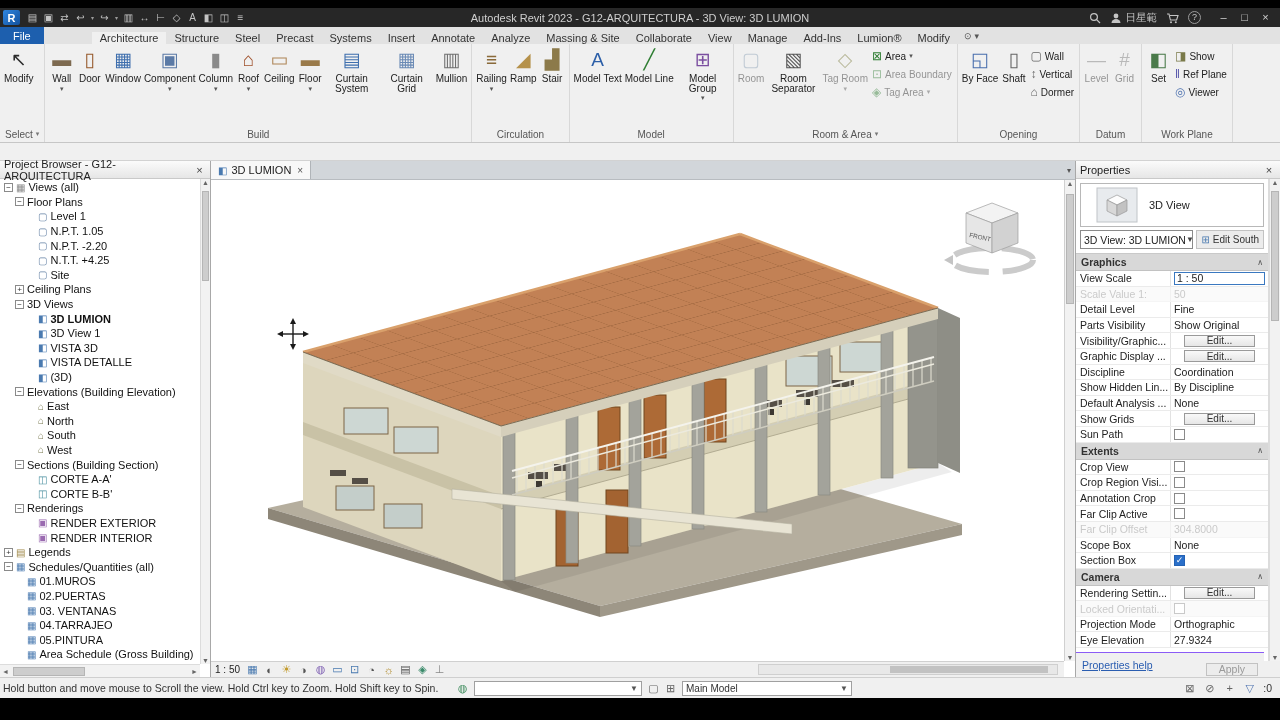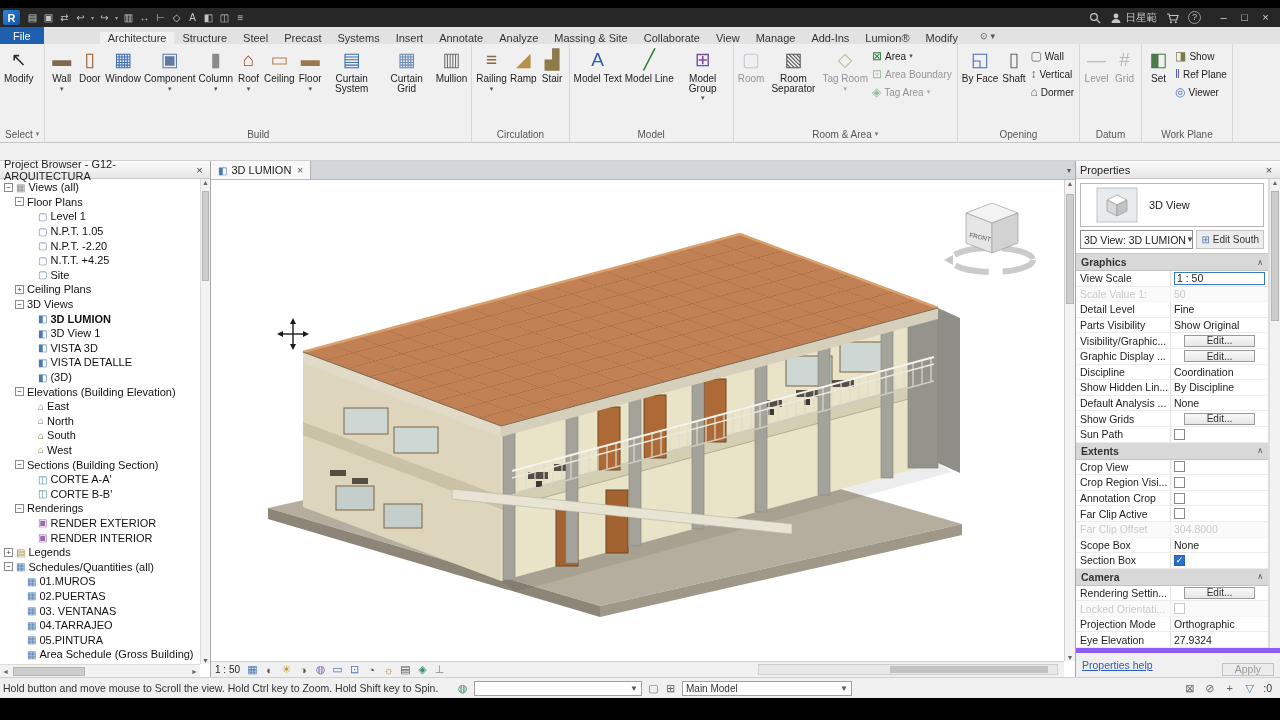--- a/index.html
+++ b/index.html
@@ -18,21 +18,21 @@
   .titletext{position:absolute;left:0;right:0;text-align:center;font-size:11px;color:#cfcfcf;pointer-events:none;}
   .tb-right{position:absolute;right:0;top:0;height:19px;display:flex;align-items:center;gap:9px;padding-right:5px;
             font-size:10.5px;color:#c4c4c4;z-index:2;}
   .tb-right svg{display:block;}
   .acct{display:flex;align-items:center;gap:4px;}
   .helpcirc{width:13px;height:13px;border:1px solid #9a9a9a;border-radius:50%;font-size:9px;line-height:11px;text-align:center;}
   .winbtns{display:flex;align-items:center;gap:2px;margin-left:4px;}
   .winbtn{width:19px;height:15px;font-size:11px;line-height:15px;text-align:center;color:#d4d4d4;}
 
   
-  .tabrow{position:absolute;top:19px;left:0;right:0;height:17px;background:#e2e2e2;display:flex;align-items:stretch;gap:8px;}
+  .tabrow{position:absolute;top:19px;left:0;right:0;height:17px;background:#e2e2e2;display:flex;align-items:stretch;}
   .filetab{background:#1d5fae;color:#fff;font-size:11px;padding:0 13px;display:flex;align-items:center;}
   .tab{font-size:11px;color:#333;padding:0 8px;display:flex;align-items:center;white-space:nowrap;}
   .tab.active{background:#f0f0f0;}
   .ribtoggle{display:flex;align-items:center;gap:3px;margin-left:6px;color:#555;font-size:9px;}
 
   
   .ribbon{position:absolute;top:36px;left:0;right:0;height:99px;background:#f0f0f0;border-bottom:1px solid #c6c6c6;
           display:flex;overflow:hidden;}
   .rpanel{display:flex;flex-direction:column;border-right:1px solid #d8d8d8;height:98px;flex:none;}
   .rbtns{height:83px;display:flex;align-items:stretch;padding:2px 3px 0;gap:1px;}
@@ -106,21 +106,21 @@
   .prow{height:15.6px;display:flex;border-bottom:1px solid #ebebeb;font-size:10.5px;background:#fff;align-items:stretch;}
   .prow.dis{background:#f4f4f4;}
   .prow.dis .plabel,.prow.dis .pval{color:#8a8a8a;}
   .plabel{width:95px;flex:none;padding:0 4px;display:flex;align-items:center;border-right:1px solid #e2e2e2;color:#222;overflow:hidden;white-space:nowrap;}
   .pval{flex:1;display:flex;align-items:center;padding:0 3px;color:#222;overflow:hidden;white-space:nowrap;}
   .pv-input{flex:1;border:1px solid #3a78c0;background:#fff;height:13px;display:flex;align-items:center;padding:0 2px;font-size:10.5px;}
   .pv-btn{flex:1;margin:1px 10px;border:1px solid #9a9a9a;background:linear-gradient(#f9f9f9,#e6e6e6);height:12px;
           display:flex;align-items:center;justify-content:center;font-size:10px;color:#333;}
   .cbx{width:11px;height:11px;border:1px solid #8a8a8a;background:#fff;display:flex;align-items:center;justify-content:center;font-size:9px;color:#fff;line-height:9px;}
   .cbx.on{background:#2a6fc9;border-color:#2462b4;}
-  .pfoot{position:absolute;bottom:0;left:0;right:0;height:16px;background:#f0f0f0;border-top:5px solid #8b5cf6;
+  .pfoot{position:absolute;bottom:0;left:0;right:16px;height:16px;background:#f0f0f0;border-top:1px solid #8b5cf6;
          display:flex;align-items:center;font-size:10.5px;padding:12px 6px;}
   .phelp{color:#2a5db0;text-decoration:underline;}
   .papply{margin-left:auto;color:#9a9a9a;border:1px solid #c2c2c2;background:#ececec;padding:0 12px;height:13px;display:flex;align-items:center;font-size:10.5px;margin-top:8px;}
   .pvsb{position:absolute;right:0;top:18px;bottom:16px;width:11px;background:#f2f2f2;border-left:1px solid #dcdcdc;}
 
   
   .statusbar{position:absolute;left:0;right:0;top:669px;height:21px;background:#f0f0f0;border-top:1px solid #cfcfcf;
              display:flex;align-items:center;font-size:10.5px;color:#333;padding:0 3px;gap:4px;}
   .sb-hint{flex:none;width:448px;overflow:hidden;white-space:nowrap;}
   .sb-ic{font-size:11px;width:15px;text-align:center;flex:none;}
@@ -146,20 +146,21 @@
           <span class="qa-caret">▾</span>
           <span class="ic qa-ic" style="color: rgb(196, 196, 196);">▥</span>
           <span class="ic qa-ic" style="color: rgb(196, 196, 196);">↔</span>
           <span class="ic qa-ic" style="color: rgb(196, 196, 196);">⊢</span>
           <span class="ic qa-ic" style="color: rgb(196, 196, 196);">◇</span>
           <span class="ic qa-ic" style="color: rgb(196, 196, 196);">A</span>
           <span class="ic qa-ic" style="color: rgb(196, 196, 196);">◧</span>
           <span class="ic qa-ic" style="color: rgb(196, 196, 196);">◫</span>
           <span class="ic qa-ic" style="color: rgb(196, 196, 196);">≡</span>
         </div>
+    <div class="titletext">Autodesk Revit 2023 - G12-ARQUITECTURA - 3D View: 3D LUMION</div>
     <div class="tb-right">
       <svg width="12" height="12" viewBox="0 0 12 12">
             <circle cx="5" cy="5" r="3.4" fill="none" stroke="#c4c4c4" stroke-width="1.2"></circle>
             <line x1="7.6" y1="7.6" x2="11" y2="11" stroke="#c4c4c4" stroke-width="1.2"></line>
           </svg>
       <span class="acct">
         <svg width="12" height="12" viewBox="0 0 12 12">
               <circle cx="6" cy="4" r="2.4" fill="#c4c4c4"></circle>
               <path d="M1.5,11 a4.5,4 0 0 1 9,0 Z" fill="#c4c4c4"></path>
             </svg>

